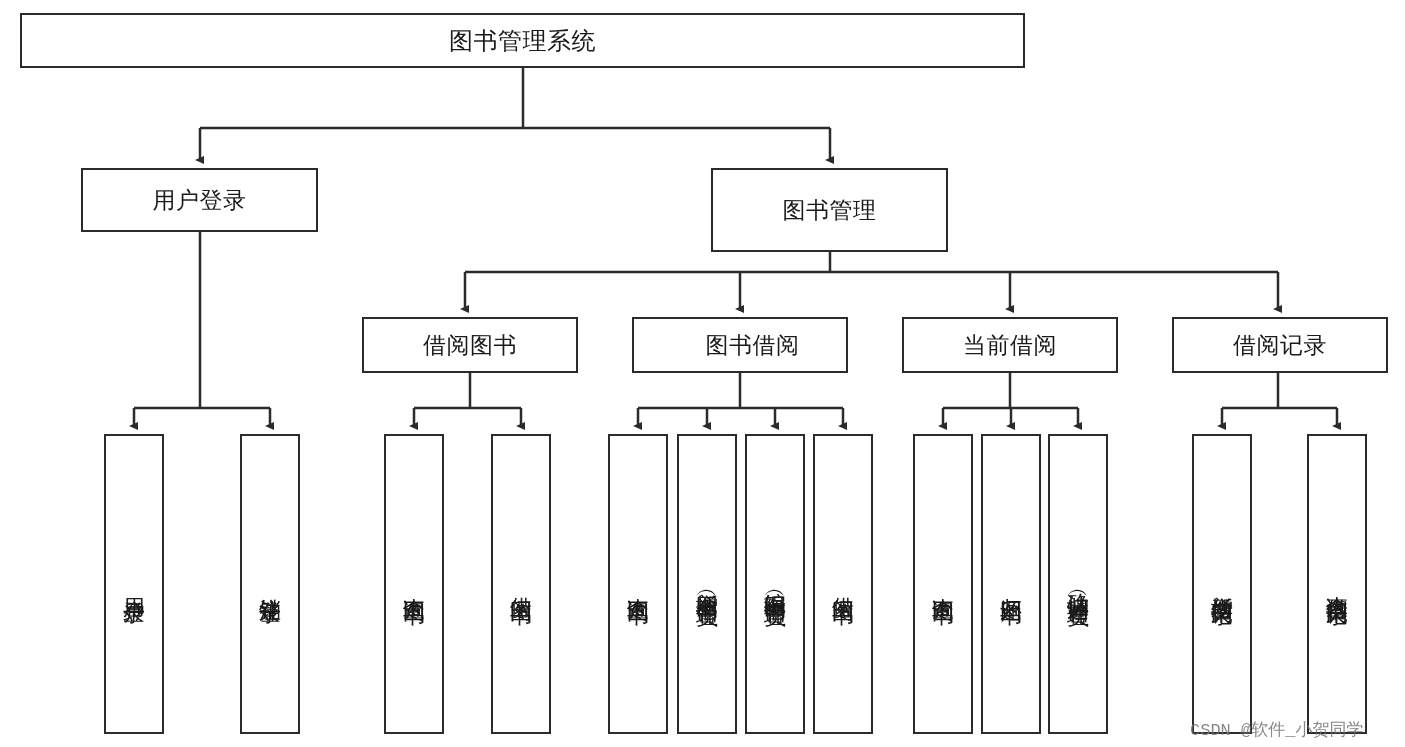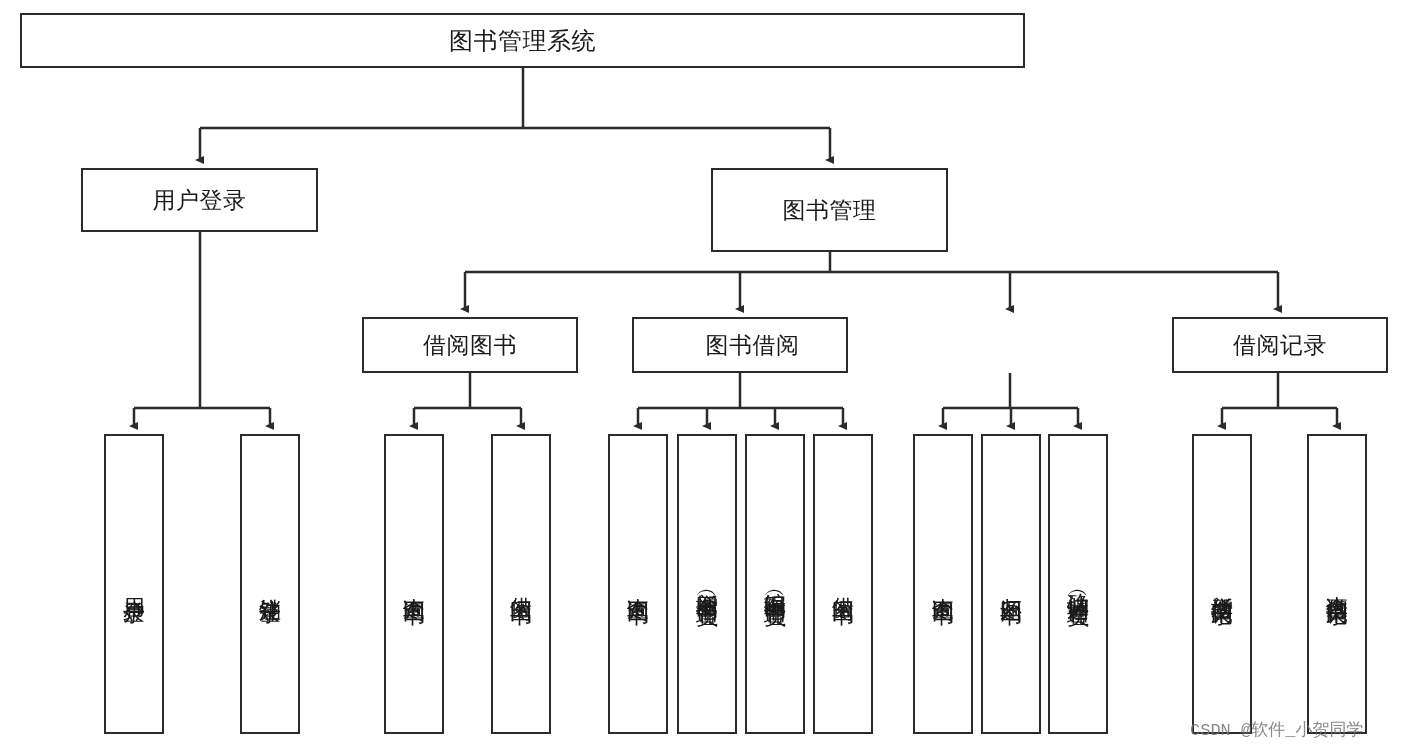--- a/index.html
+++ b/index.html
@@ -143,20 +143,23 @@
   </div>
 
   <div class="node horiz" style="left:362px; top:317px; width:216px; height:56px;">
     <span class="lbl">借阅图书</span>
   </div>
 
   <div class="node horiz" style="left:632px; top:317px; width:216px; height:56px;padding-left:25px;">
     <span class="lbl">图书借阅</span>
   </div>
 
+  <div class="node horiz" style="left:902px; top:317px; width:216px; height:56px;">
+    <span class="lbl">当前借阅</span>
+  </div>
 
   <div class="node horiz" style="left:1172px; top:317px; width:216px; height:56px;">
     <span class="lbl">借阅记录</span>
   </div>
 
   <div class="node vert" style="left:104px; top:434px; width:60px; height:300px;">
     <span class="lbl">用户登录</span>
   </div>
 
   <div class="node vert" style="left:240px; top:434px; width:60px; height:300px;">

